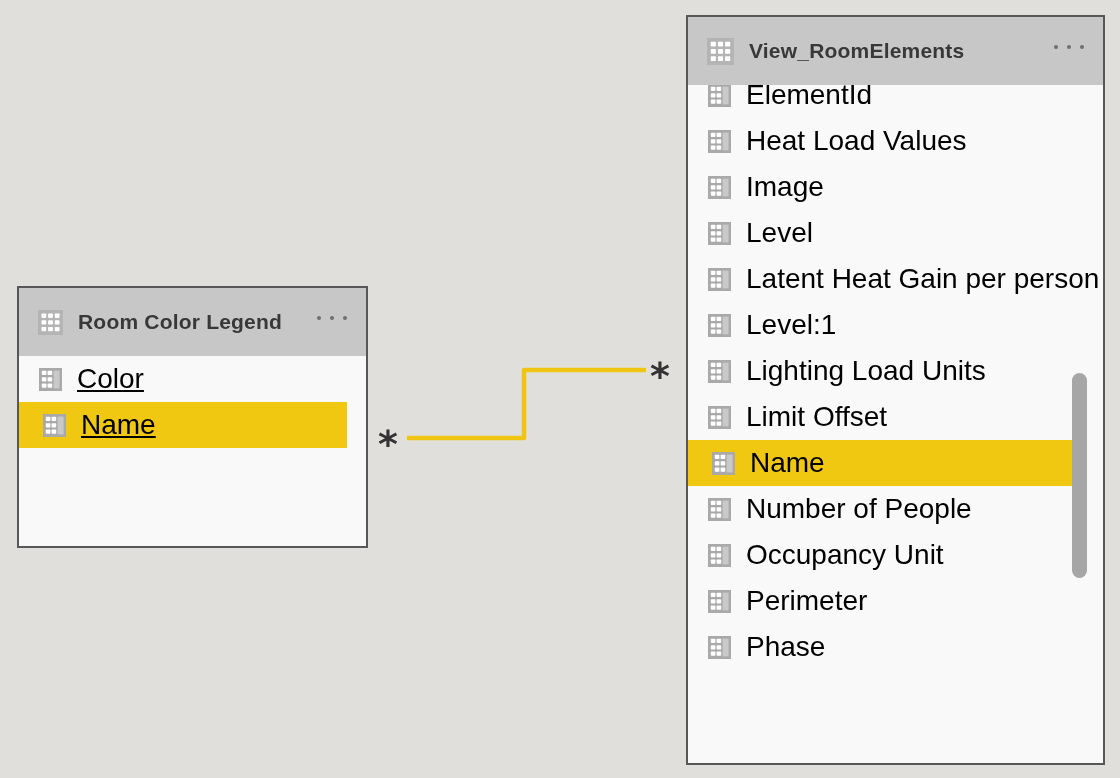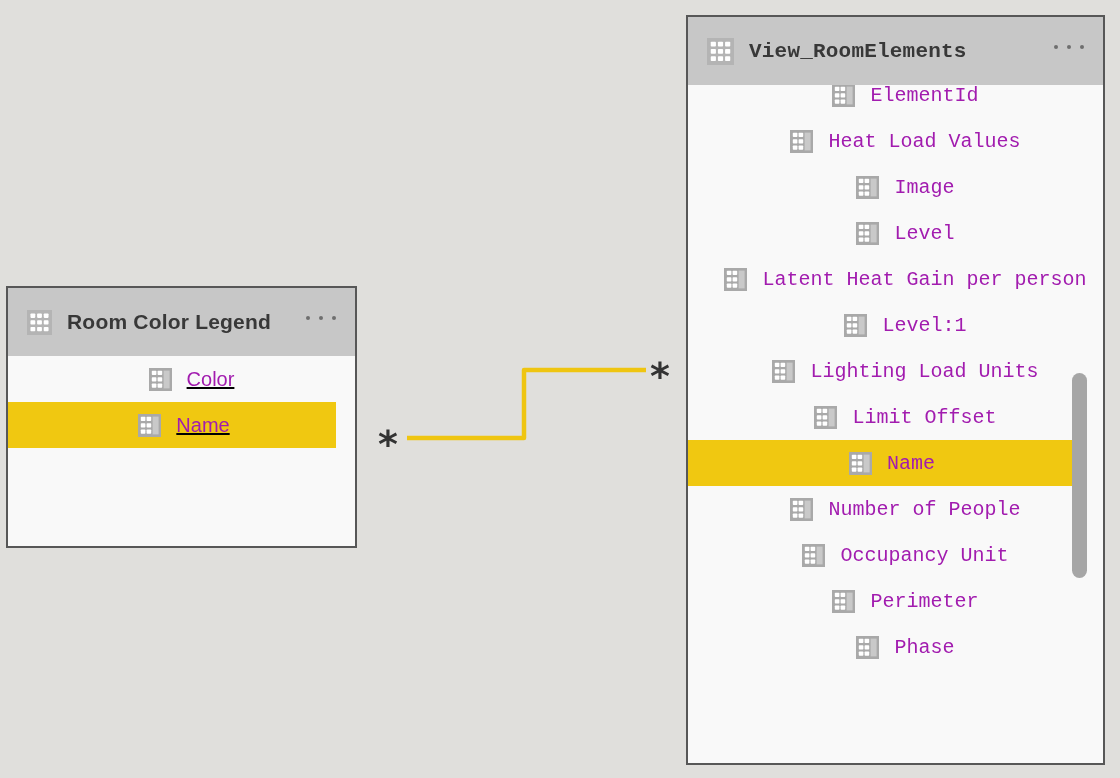--- a/index.html
+++ b/index.html
@@ -8,22 +8,22 @@
     position: relative;
     overflow: hidden;
     background: var(--canvas, #e0dfdc);
     font-family: "Liberation Sans", "DejaVu Sans", sans-serif;
   }
   .entity {
     position: absolute;
     background: var(--table-body, #f9f9f9);
     border: 2px solid var(--border-dark, #575757);
   }
-  #left-table  { left: 6px;  top: 286px; width: 351px; height: 262px; }
-  #right-table { left: 686px; top: 15px;  width: 419px; height: 750px; font-family: Liberation Mono, monospace; }
+  #left-table  { left: 17px;  top: 286px; width: 351px; height: 262px; }
+  #right-table { left: 686px; top: 15px;  width: 419px; height: 750px; }
 
   .entity-header {
     height: 68px;
     background: var(--header-gray, #c7c7c7);
     display: flex;
     align-items: center;
     padding-left: 19px;
     position: relative;
   }
   .entity-title {
@@ -48,24 +48,23 @@
   .entity-body { position: relative; overflow: hidden; }
   #left-table  .entity-body { height: 190px; text-decoration: underline; }
   #right-table .entity-body { height: 678px; }
   #right-table .rows { position: relative; top: -13px; }
 
   .row {
     height: 46px;
     display: flex;
     align-items: center;
     padding-left: 20px;
-    font-size: 20px;
-    color: #a21caf;
+    font-size: 28px;
+    color: #000000;
     white-space: nowrap;
-    justify-content: center;
   }
   .row .label { margin-left: 15px; }
   .row.hl { background: var(--accent-yellow, #F0C811); padding-left: 24px; }
   #left-table  .row.hl { margin-right: 19px; }
   #right-table .row.hl { margin-right: 31px; }
 
   .scroll-thumb {
     position: absolute;
     left: 384px;
     top: 288px;

